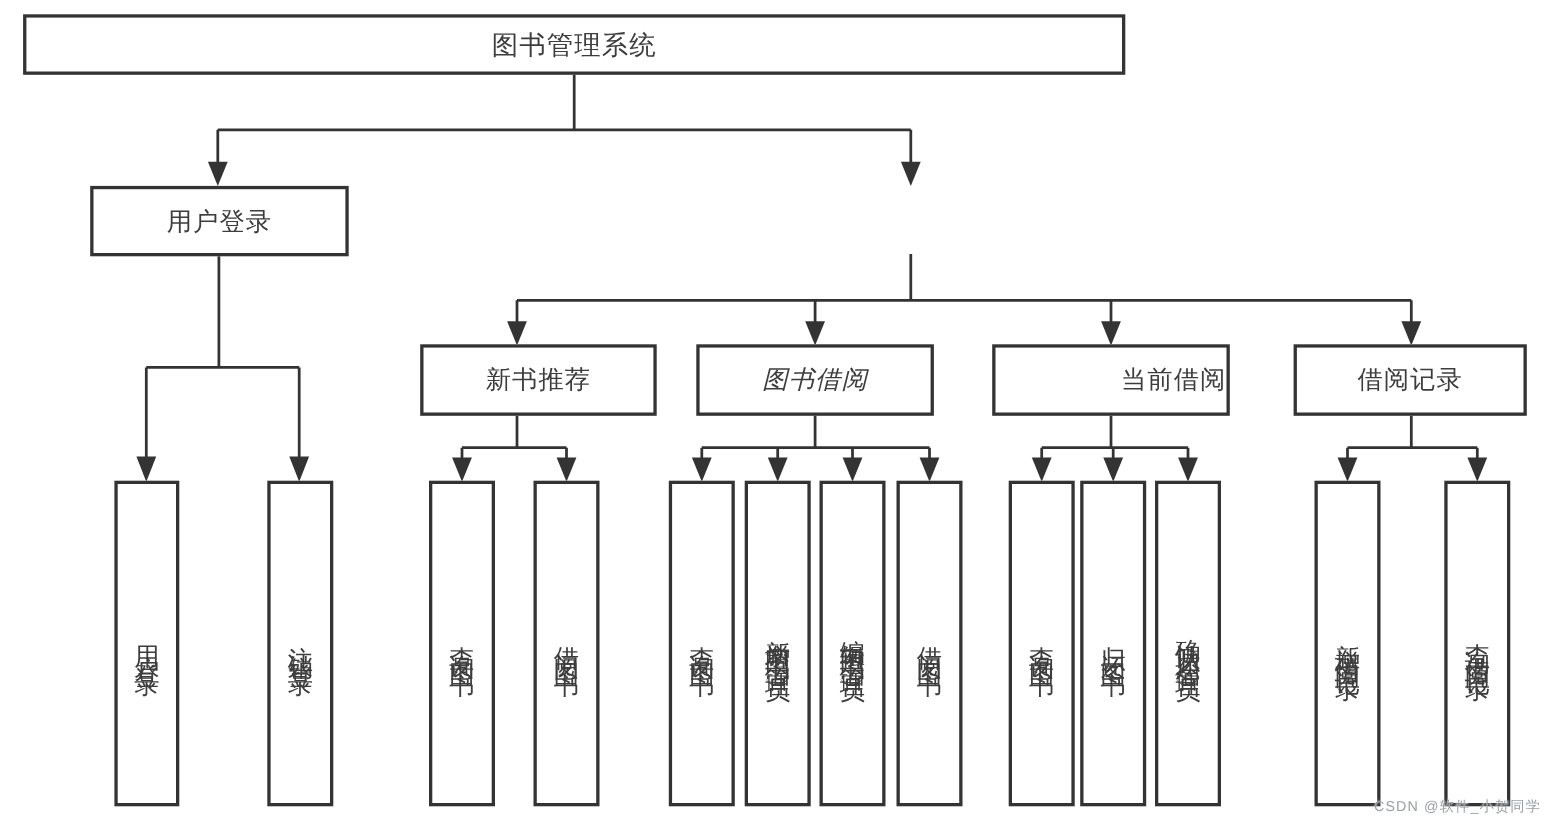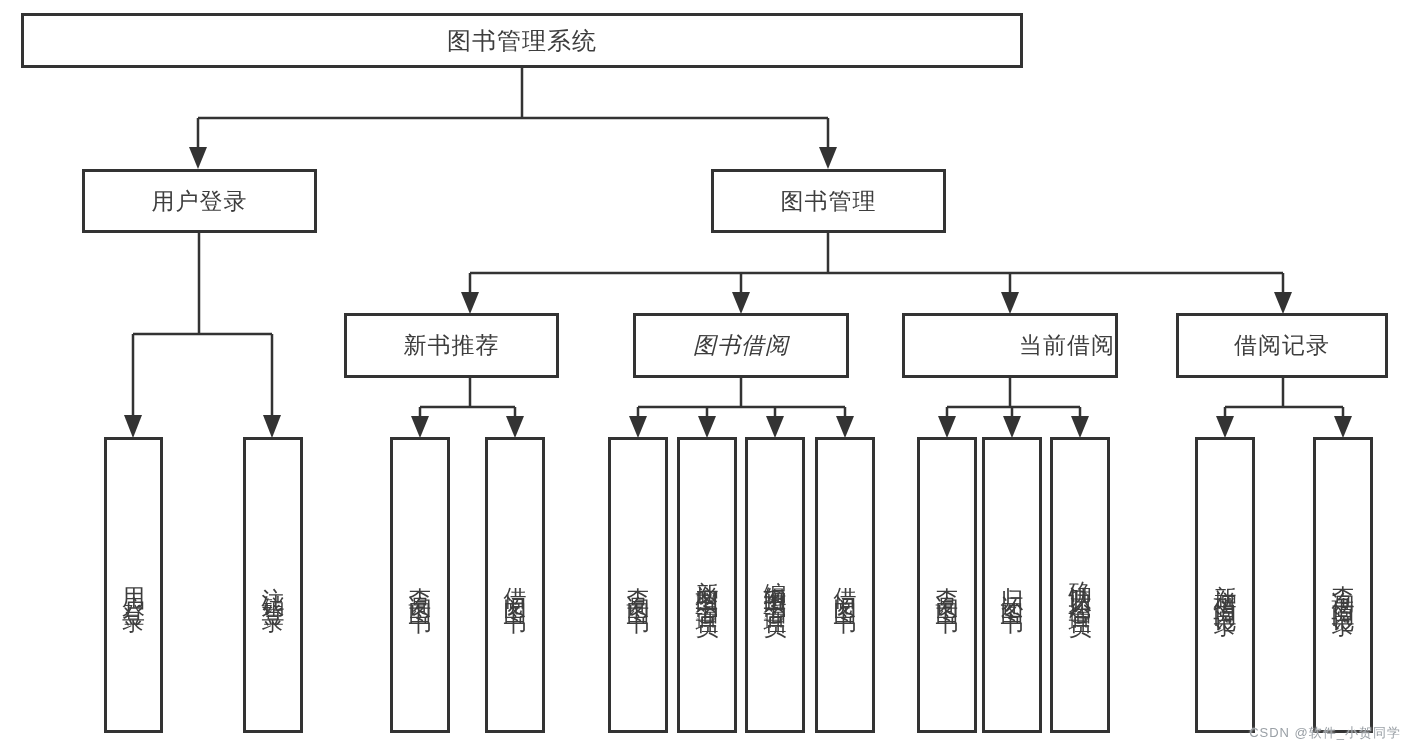--- a/index.html
+++ b/index.html
@@ -98,25 +98,22 @@
     </g>
   </svg>
 
   <div class="box" style="left:21px; top:13px; width:1002px; height:55px;">
     <span class="root-label">图书管理系统</span>
   </div>
 
   <div class="box" style="left:82px; top:169px; width:235px; height:64px;">
     <span class="h-label">用户登录</span>
   </div>
-  <div class="box" style="left:711px; top:169px; width:235px; height:64px;">
-    <span class="h-label">图书管理</span>
-  </div>
 
-  <div class="box" style="left:344px; top:313px; width:215px; height:65px;">
+  <div class="box" style="left:382px; top:313px; width:215px; height:65px;">
     <span class="h-label">新书推荐</span>
   </div>
   <div class="box" style="left:633px; top:313px; width:216px; height:65px;font-style:italic;">
     <span class="h-label">图书借阅</span>
   </div>
   <div class="box" style="left:902px; top:313px; width:216px; height:65px;justify-content:flex-end;">
     <span class="h-label">当前借阅</span>
   </div>
   <div class="box" style="left:1176px; top:313px; width:212px; height:65px;text-align:center;">
     <span class="h-label">借阅记录</span>

